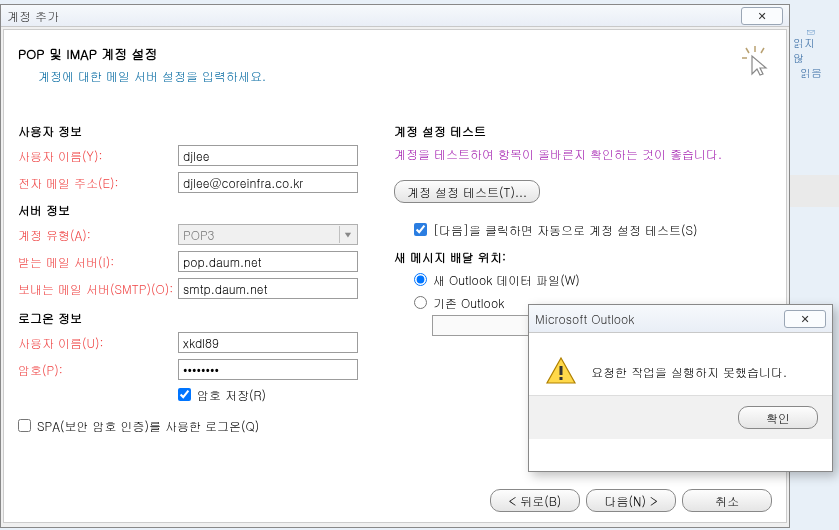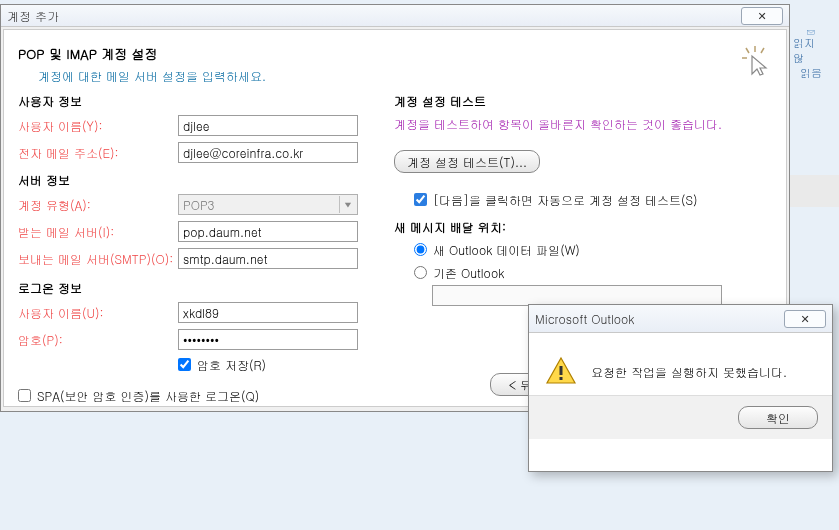--- a/index.html
+++ b/index.html
@@ -8,21 +8,21 @@
   font-size: 12px;
   background: #e8f0f8;
   width: 839px;
   height: 530px;
   overflow: hidden;
   position: relative;
 }
 .window {
   position: absolute;
   left: 0; top: 4px;
-  width: 790px; height: 408px;
+  width: 790px; height: 524px;
   background: #f0f0f0;
   border: 1px solid #888;
 }
 .titlebar {
   height: 22px;
   background: linear-gradient(#f6f9fc,#e9eef6);
   border-bottom: 1px solid #c8c8c8;
   display: flex;
   align-items: center;
   padding-left: 6px;
@@ -51,20 +51,21 @@
 .header-text h2 { font-size: 13px; font-weight: bold; margin-bottom: 4px; }
 .header-text p { font-size: 12px; color: #0369a1; padding-left: 20px; }
 .cursor-graphic {
   margin-left: auto;
   width: 34px; height: 34px;
   position: relative;
 }
 .cursor-graphic svg { width: 34px; height: 34px; }
 .content {
   display: flex;
+  margin-top: 30px;
 }
 .left-col { width: 370px; }
 .right-col { width: 370px; padding-left: 6px; }
 .section-title { font-weight: bold; margin: 8px 0 6px; }
 .form-row { display: flex; align-items: center; margin-bottom: 6px; }
 .form-row label { width: 160px; color: #ef4444; }
 .form-row input[type="text"], .form-row input[type="password"] {
   width: 180px; height: 21px;
   border: 1px solid #9c9c9c;
   padding: 0 4px;

